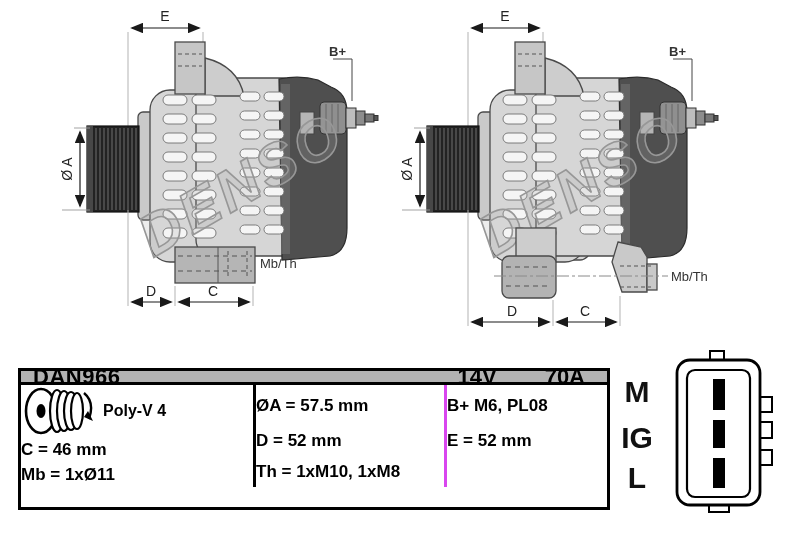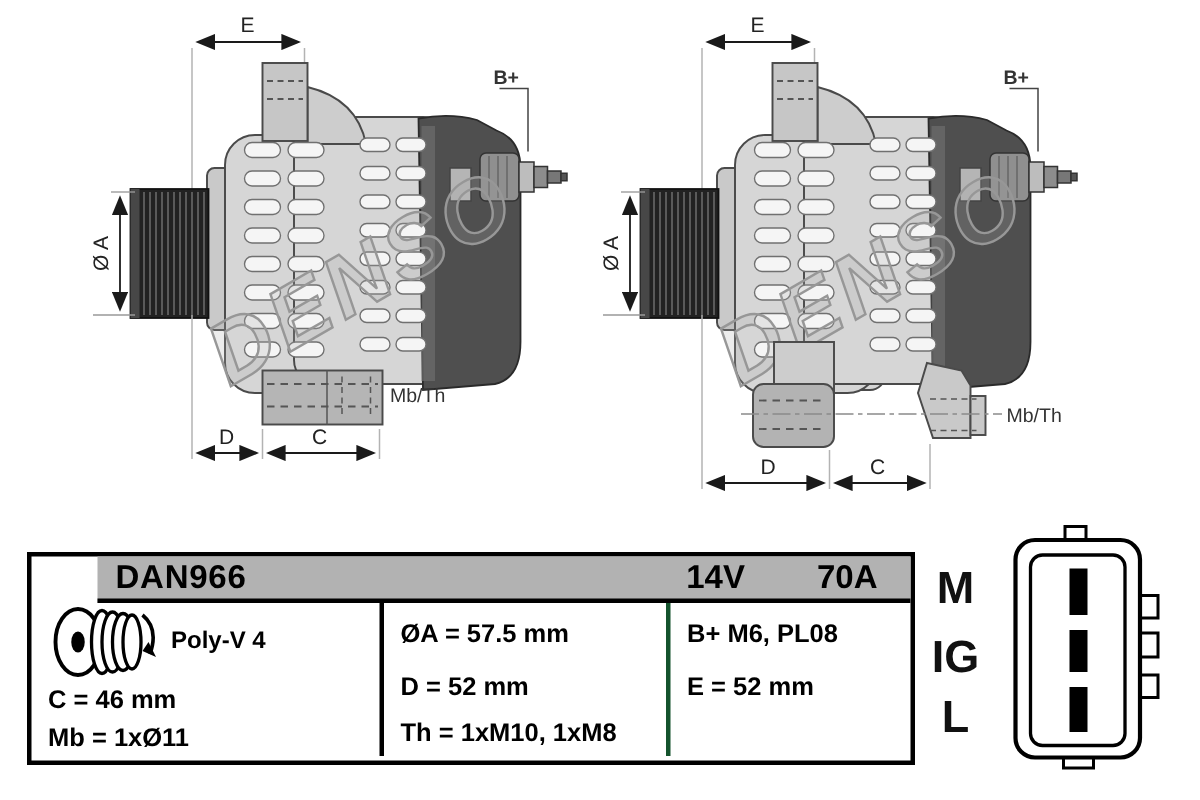--- a/index.html
+++ b/index.html
@@ -14,31 +14,31 @@
   .wm-text{font-size:58px;font-weight:bold;font-style:italic;letter-spacing:4px;
            fill:rgba(170,170,170,0.22);stroke:#979797;stroke-width:1.6px;}
   .pin-text{font-size:30px;font-weight:bold;fill:#111;}
 
   
   .spec-table{
     position:absolute;left:18px;top:368px;width:592px;height:142px;
     border:3px solid #000;background:#fff;box-sizing:border-box;
   }
   .spec-header{
-    height:31px;background:#b2b2b2;border-bottom:3px solid #000;
-    display:flex;align-items:center;padding:0 22px 0 12px;box-sizing:border-box;margin-left:44px;
+    height:14px;background:#b2b2b2;border-bottom:3px solid #000;
+    display:flex;align-items:center;padding:0 22px 0 12px;box-sizing:border-box;
   }
   .model{font-size:22px;font-weight:bold;color:#000;letter-spacing:0.5px;}
   .ratings{margin-left:auto;display:flex;gap:48px;font-size:22px;font-weight:bold;color:#000;}
   .spec-body{display:flex;height:calc(100% - 34px);}
   .col{display:flex;flex-direction:column;box-sizing:border-box;}
   .col1{width:232px;}
   .col2{width:191px;border-left:3px solid #000;}
-  .col3{flex:1;border-left:3px solid #14532d;}
-  .row{display:flex;align-items:center;padding-left:11px;font-size:17px;font-weight:bold;color:#000;flex:1;}
+  .col3{flex:1;border-left:3px solid #d946ef;}
+  .row{display:flex;align-items:center;font-size:17px;font-weight:bold;color:#000;flex:1;}
   .row.first{flex:1.35;}
   .pulley-label{font-size:16px;font-weight:bold;margin-left:8px;}
   .pulley-icon{flex:0 0 auto;}
 </style>
 </head>
 <body>
 
 <svg id="diagram-svg" width="800" height="533" viewBox="0 0 800 533">
   <defs>
     <marker id="ah-s" orient="auto" markerWidth="11" markerHeight="9" refX="1.5" refY="4.5">

